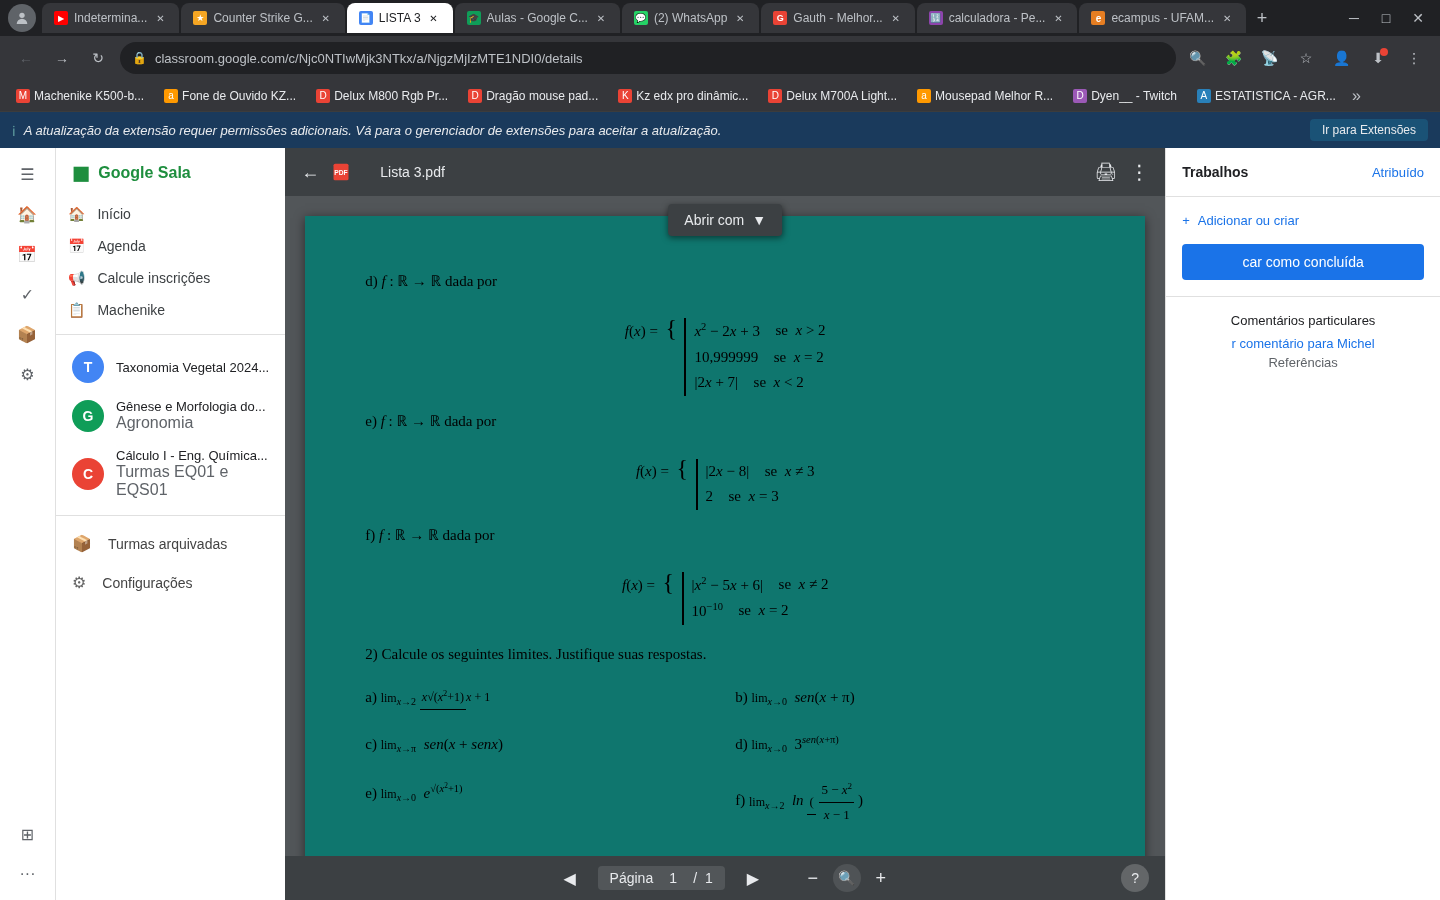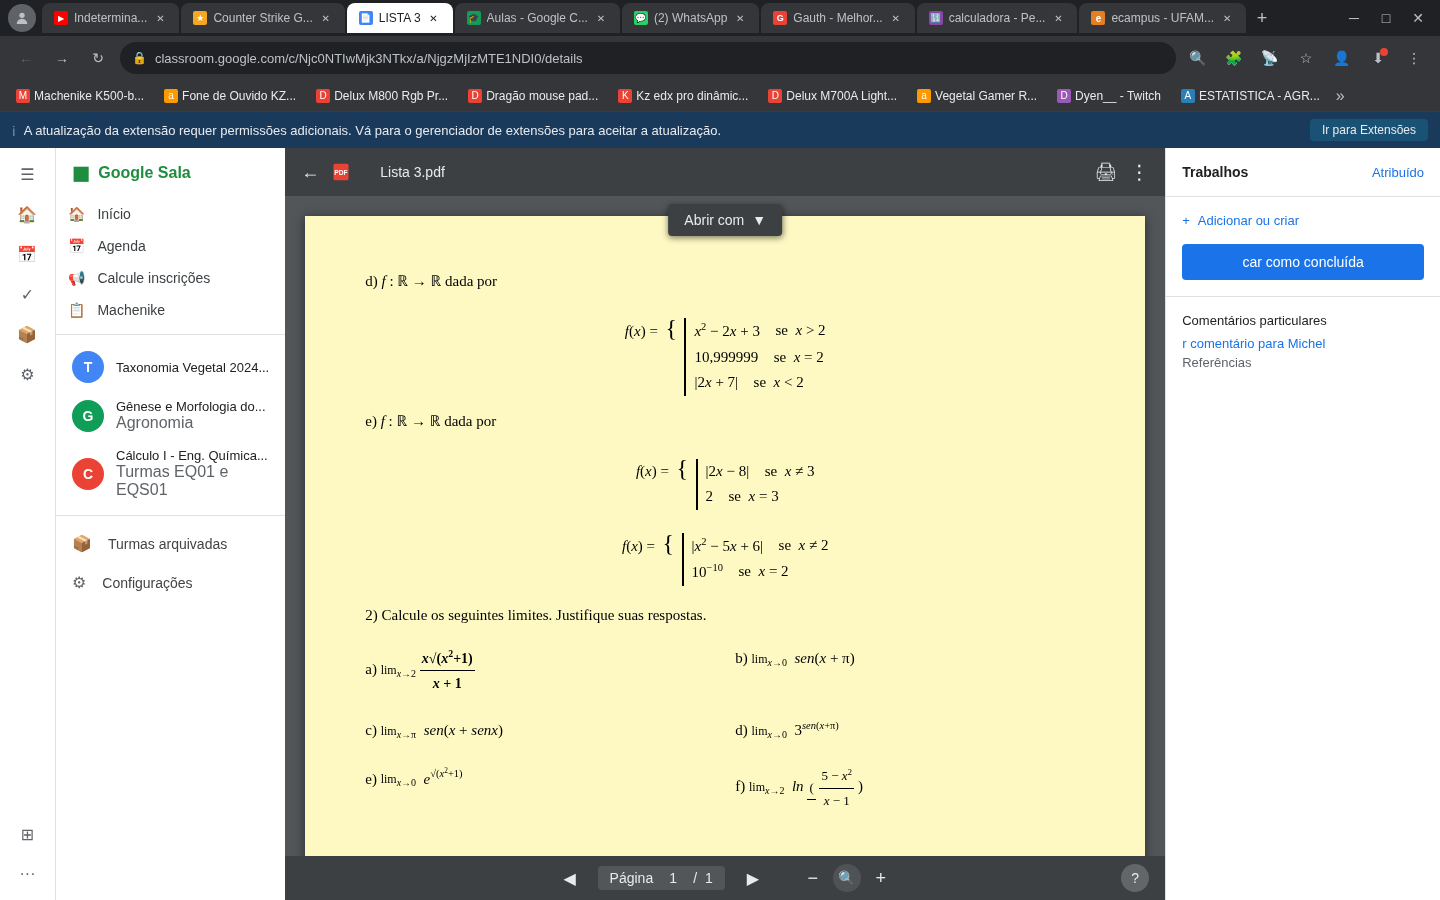--- a/index.html
+++ b/index.html
@@ -24,21 +24,21 @@
     .url-text { flex: 1; color: #bdc1c6; font-size: 13px; }
     .browser-action-btn { width: 28px; height: 28px; border-radius: 50%; display: flex; align-items: center; justify-content: center; color: #bdc1c6; cursor: pointer; font-size: 14px; }
 
     
     .bookmarks-bar { display: flex; align-items: center; height: 32px; padding: 0 8px; background: #35363a; border-bottom: 1px solid #3c3c3c; gap: 4px; overflow: hidden; }
     .bookmark-item { display: flex; align-items: center; gap: 4px; padding: 2px 8px; border-radius: 4px; font-size: 12px; color: #e8eaed; cursor: pointer; white-space: nowrap; }
     .bookmark-fav { width: 14px; height: 14px; border-radius: 2px; flex-shrink: 0; display: flex; align-items: center; justify-content: center; font-size: 10px; }
 
     
     .info-bar { display: flex; align-items: center; background: #1a3a5c; padding: 0 12px; height: 36px; font-size: 13px; color: #e8eaed; gap: 8px; }
-    .info-bar-text { flex: 1; }
+    .info-bar-text { flex: 1; font-style: italic; }
     .info-bar-btn { background: #1a5276; color: #e8eaed; border: none; padding: 4px 12px; border-radius: 4px; font-size: 12px; cursor: pointer; }
 
     
     .main-area { display: flex; height: calc(900px - 36px - 44px - 32px - 36px); }
 
     
     .left-sidebar { width: 290px; background: #ffffff; display: flex; height: 100%; }
     .sidebar-class-item { display: flex; align-items: center; padding: 8px 16px; gap: 12px; cursor: pointer; font-size: 13px; color: #444; }
     .class-avatar { width: 32px; height: 32px; border-radius: 50%; display: flex; align-items: center; justify-content: center; color: white; font-weight: bold; font-size: 14px; flex-shrink: 0; }
     .class-info { display: flex; flex-direction: column; }
@@ -49,37 +49,37 @@
 
     
     .pdf-viewer-area { flex: 1; background: #525659; display: flex; flex-direction: column; position: relative; }
     .pdf-header { display: flex; align-items: center; height: 48px; background: #3c4043; padding: 0 16px; gap: 12px; }
     .pdf-back-btn { color: #e8eaed; font-size: 18px; cursor: pointer; }
     .pdf-title { color: #e8eaed; font-size: 14px; font-weight: 500; margin-left: 17px; }
     .pdf-print-btn { color: #e8eaed; font-size: 18px; cursor: pointer; }
     .pdf-more-btn { color: #e8eaed; font-size: 18px; cursor: pointer; }
 
     .pdf-content-area { flex: 1; overflow-y: auto; display: flex; justify-content: center; align-items: flex-start; padding: 20px; }
-    .pdf-page { background: #fef9c3; width: 840px; min-height: 600px; box-shadow: 0 2px 10px rgba(0,0,0,0.5); padding: 40px 60px; font-family: 'Times New Roman', Times, serif; color: #000; }
+    .pdf-page { background: #0f766e; width: 840px; min-height: 600px; box-shadow: 0 2px 10px rgba(0,0,0,0.5); padding: 40px 60px; font-family: 'Times New Roman', Times, serif; color: #000; }
 
     .pdf-footer { display: flex; align-items: center; justify-content: center; height: 44px; background: #3c4043; gap: 12px; }
     .pdf-nav-btn { width: 32px; height: 32px; border-radius: 50%; display: flex; align-items: center; justify-content: center; color: #e8eaed; cursor: pointer; font-size: 16px; }
     .pdf-page-info { color: #e8eaed; font-size: 14px; display: flex; align-items: center; gap: 8px; background: #525659; padding: 4px 12px; border-radius: 4px; }
     .pdf-page-input { background: transparent; border: none; color: #e8eaed; font-size: 14px; width: 24px; text-align: center; outline: none; }
     .pdf-zoom-btn { width: 32px; height: 32px; border-radius: 50%; display: flex; align-items: center; justify-content: center; color: #e8eaed; cursor: pointer; font-size: 18px; }
     .pdf-help-btn { position: absolute; right: 16px; bottom: 8px; width: 28px; height: 28px; border-radius: 50%; background: rgba(255,255,255,0.2); display: flex; align-items: center; justify-content: center; color: #e8eaed; font-size: 14px; cursor: pointer; }
 
     
     .right-panel { width: 300px; background: #ffffff; display: flex; flex-direction: column; border-left: 1px solid #e0e0e0; }
     .right-panel-header { padding: 16px; border-bottom: 1px solid #e0e0e0; }
     .right-panel-title { font-size: 14px; font-weight: 600; color: #202124; }
     .right-panel-section { padding: 16px; }
     .add-create-btn { display: flex; align-items: center; gap: 8px; color: #1a73e8; font-size: 13px; cursor: pointer; }
     .mark-done-btn { width: 100%; background: #1a73e8; color: white; border: none; padding: 10px; border-radius: 4px; font-size: 14px; cursor: pointer; font-weight: 500; }
-    .comment-section { padding: 16px; border-top: 1px solid #e0e0e0; }
+    .comment-section { padding: 16px; border-top: 1px solid #e0e0e0; text-align: center; }
     .comment-title { font-size: 13px; font-weight: 500; color: #202124; margin-bottom: 8px; }
     .add-comment-link { color: #1a73e8; font-size: 13px; cursor: pointer; }
 
     
     .math-section { margin: 12px 0; font-size: 15px; line-height: 1.8; }
     .math-label { margin-bottom: 8px; }
     .math-formula { text-align: center; margin: 12px 0; }
     .piecewise { display: inline-flex; flex-direction: column; border-left: 2px solid #000; padding-left: 8px; line-height: 1.7; }
     .piecewise-row { display: flex; gap: 8px; }
     sup, sub { font-size: 70%; }
@@ -206,21 +206,21 @@
     <div class="bookmark-item">
       <div class="bookmark-fav" style="background:#ea4335;color:white;border-radius:2px;">K</div>
       <span>Kz edx pro dinâmic...</span>
     </div>
     <div class="bookmark-item">
       <div class="bookmark-fav" style="background:#ea4335;color:white;border-radius:2px;">D</div>
       <span>Delux M700A Light...</span>
     </div>
     <div class="bookmark-item">
       <div class="bookmark-fav" style="background:#f90;color:white;border-radius:2px;">a</div>
-      <span>Vegetal Gamer R...</span>
+      <span>Mousepad Melhor R...</span>
     </div>
     <div class="bookmark-item">
       <div class="bookmark-fav" style="background:#9b59b6;color:white;border-radius:2px;">D</div>
       <span>Dyen__ - Twitch</span>
     </div>
     <div class="bookmark-item">
       <div class="bookmark-fav" style="background:#2980b9;color:white;border-radius:2px;">A</div>
       <span>ESTATISTICA - AGR...</span>
     </div>
     <div style="font-size:16px;color:#bdc1c6;cursor:pointer;padding:0 4px;">»</div>
@@ -367,20 +367,21 @@
               </div>
               <div class="piecewise-row">
                 <span>2</span>
                 <span>&nbsp; se &nbsp;<em>x</em> = 3</span>
               </div>
             </div>
           </div>
         </div>
 
         <div class="math-section">
+          <div class="math-label">f) <em>f</em> : ℝ → ℝ dada por</div>
           <div class="math-formula">
             <span style="font-style:italic;">f</span>(<span style="font-style:italic;">x</span>) =&nbsp;
             <span style="font-size:24px;">{</span>&nbsp;
             <div class="piecewise">
               <div class="piecewise-row">
                 <span>|<em>x</em><sup>2</sup> − 5<em>x</em> + 6|</span>
                 <span>&nbsp; se &nbsp;<em>x</em> ≠ 2</span>
               </div>
               <div class="piecewise-row">
                 <span>10<sup>−10</sup></span>
@@ -390,21 +391,21 @@
           </div>
         </div>
 
         <div class="math-section">
           <div class="math-label" style="margin-top:16px;">2) Calcule os seguintes limites.  Justifique suas respostas.</div>
 
           <div style="display:grid;grid-template-columns:1fr 1fr;gap:20px;margin-top:16px;">
 
             <div>
               a) <span style="font-size:12px;">lim<sub style="font-size:10px;"><em>x</em>→2</sub></span>
-              <span style="display:inline-flex;flex-direction:column;align-items:center;vertical-align:middle;font-size:14px;font-weight:bold;">
+              <span style="display:inline-flex;flex-direction:row;align-items:center;vertical-align:middle;font-size:12px;">
                 <span style="border-bottom:1px solid #000;padding:0 2px;">
                   <em>x</em>√(<em>x</em><sup>2</sup>+1)
                 </span>
                 <span><em>x</em> + 1</span>
               </span>
             </div>
 
             <div>
               b) <span style="font-size:12px;">lim<sub style="font-size:10px;"><em>x</em>→0</sub></span>
               &nbsp;<em>sen</em>(<em>x</em> + π)

